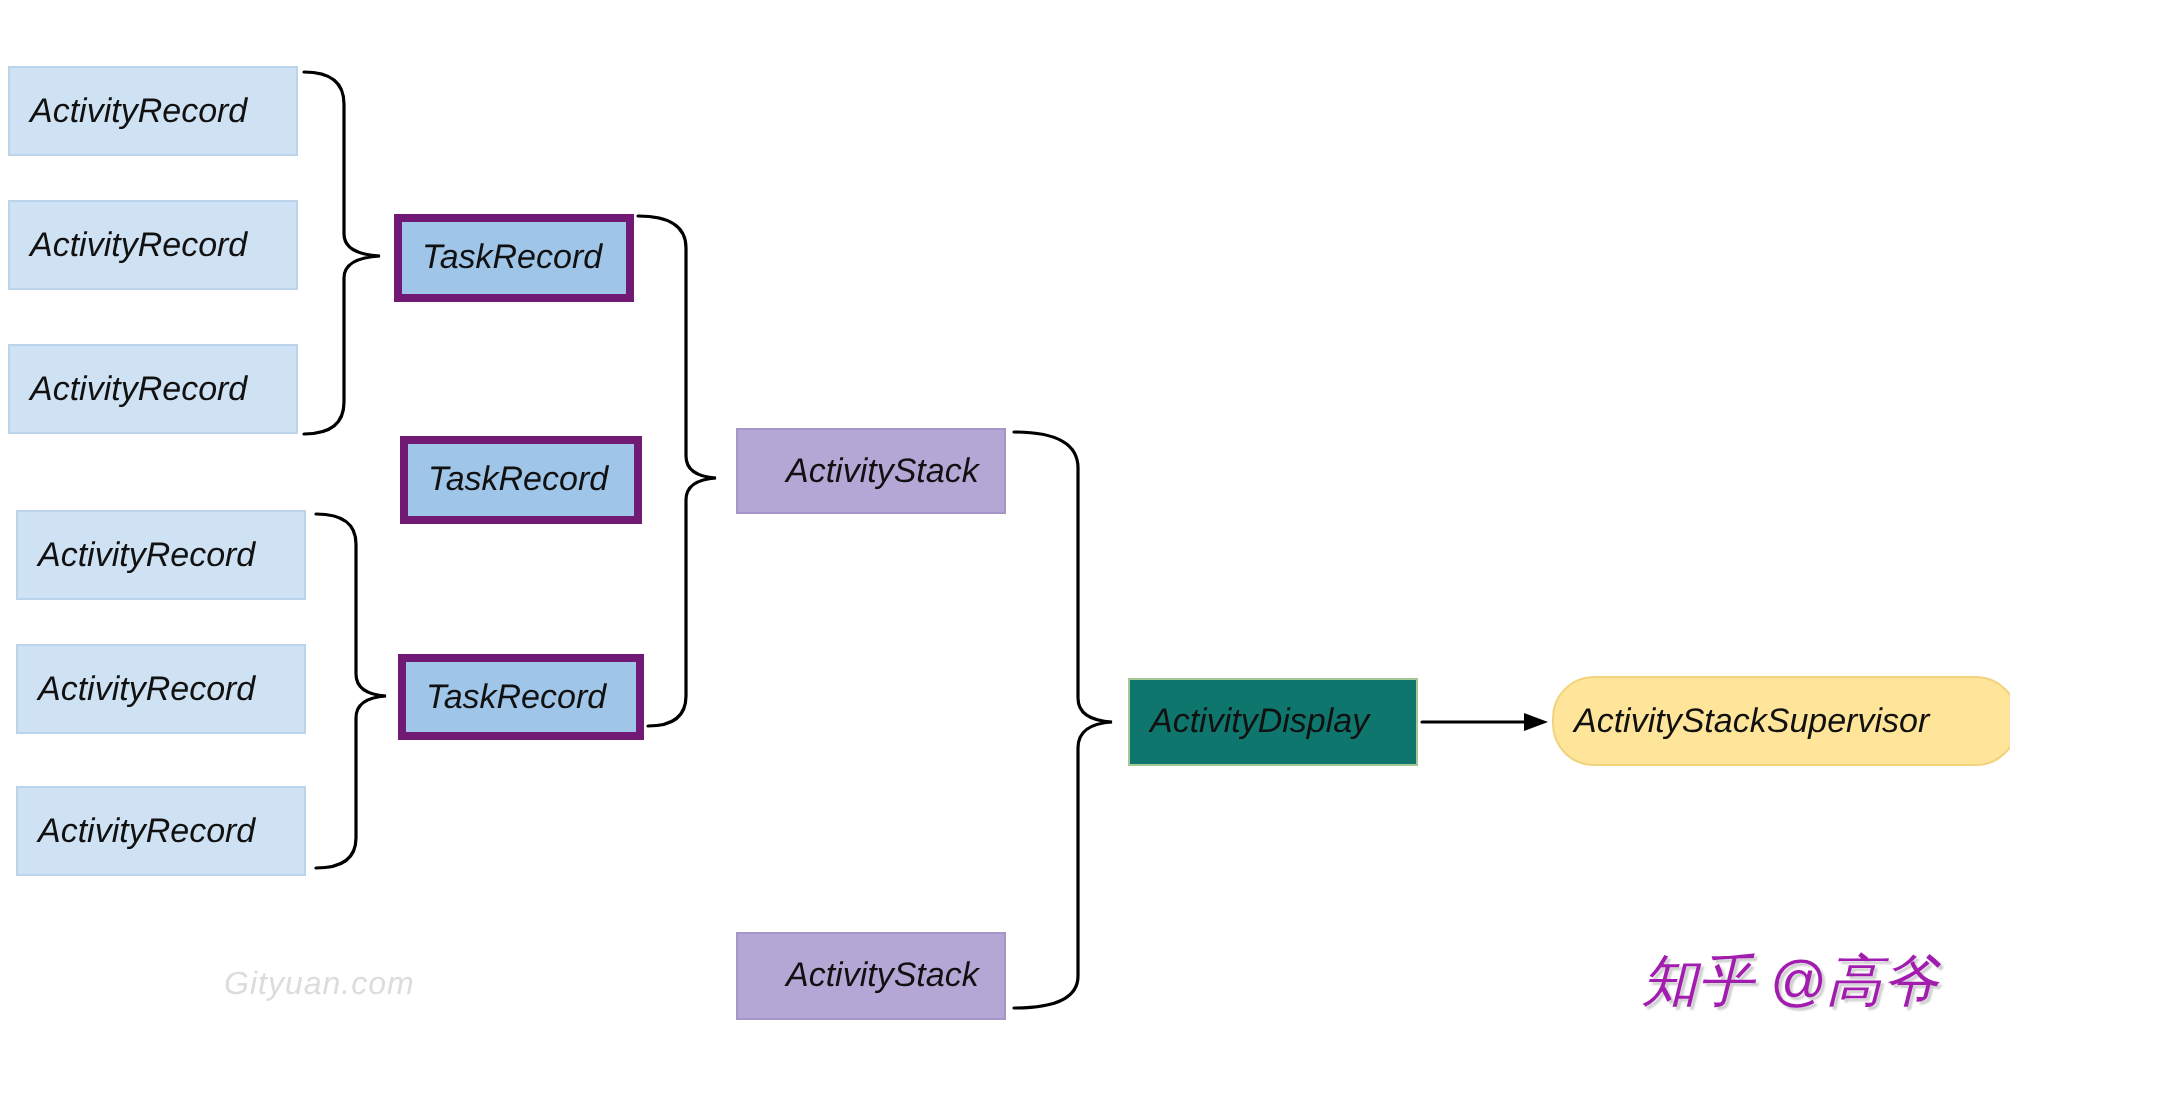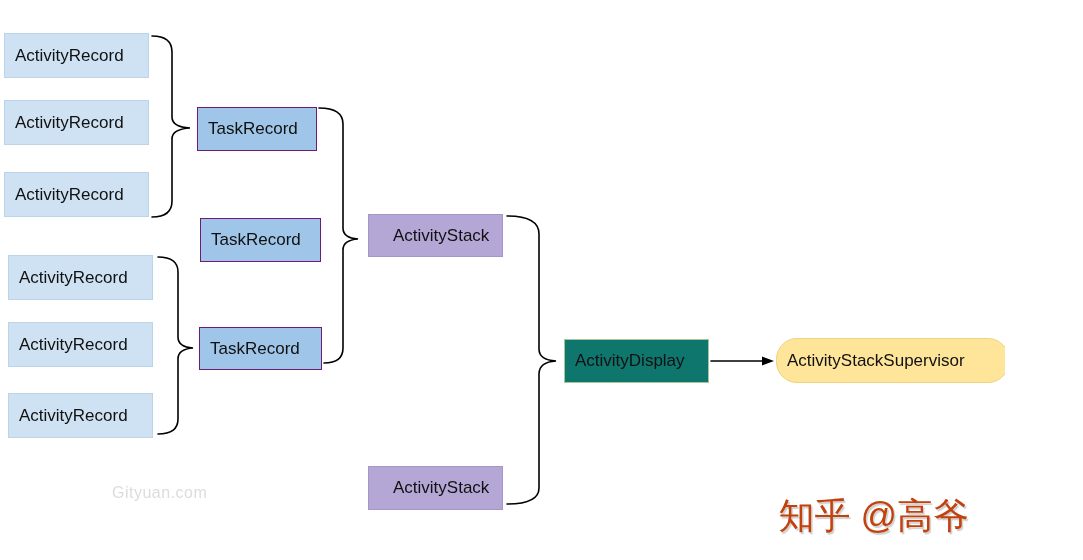--- a/index.html
+++ b/index.html
@@ -7,34 +7,35 @@
     padding: 0;
     background: #ffffff;
   }
   #canvas {
     position: relative;
     width: 1005px;
     height: 560px;
     background: #ffffff;
     overflow: hidden;
     font-family: "Liberation Sans", sans-serif;
+    font-style: italic;
   }
   .node {
     position: absolute;
     display: flex;
     align-items: center;
     box-sizing: border-box;
     padding-left: 10px;
     font-size: 17px;
     color: #111111;
     white-space: nowrap;
   }
   
   .ar  { border: 1px solid #bcd4ea; }
-  .tr  { border: 1px solid #701a75; }
+  .tr  { border: 4px solid #701a75; }
   .as  { border: 1px solid #a496c9; padding-left: 24px; }
   .ad  { border: 1px solid #a4c795; }
   .ass { border: 1px solid #f1d37e; }
 
   
   .ar1 { left: 4px;   top: 33px;  width: 145px; height: 45px; }
   .ar2 { left: 4px;   top: 100px; width: 145px; height: 45px; }
   .ar3 { left: 4px;   top: 172px; width: 145px; height: 45px; }
   .ar4 { left: 8px;   top: 255px; width: 145px; height: 45px; }
   .ar5 { left: 8px;   top: 322px; width: 145px; height: 45px; }
@@ -70,23 +71,23 @@
     position: absolute;
     left: 112px;
     top: 484px;
     font-size: 16px;
     color: #dcdcdc;
     letter-spacing: 0.5px;
   }
   .wm-author {
     position: absolute;
     right: 36px;
-    top: 492px;
-    font-size: 36px;
-    color: #c2410c;
+    top: 472px;
+    font-size: 28px;
+    color: #a21caf;
     text-shadow: 1.5px 1.5px 1px rgba(165,165,165,0.55);
     white-space: nowrap;
   }
 </style>
 </head>
 <body>
 
 <div id="canvas">
 
   <svg id="connector-layer" viewBox="0 0 1083 560" xmlns="http://www.w3.org/2000/svg">

